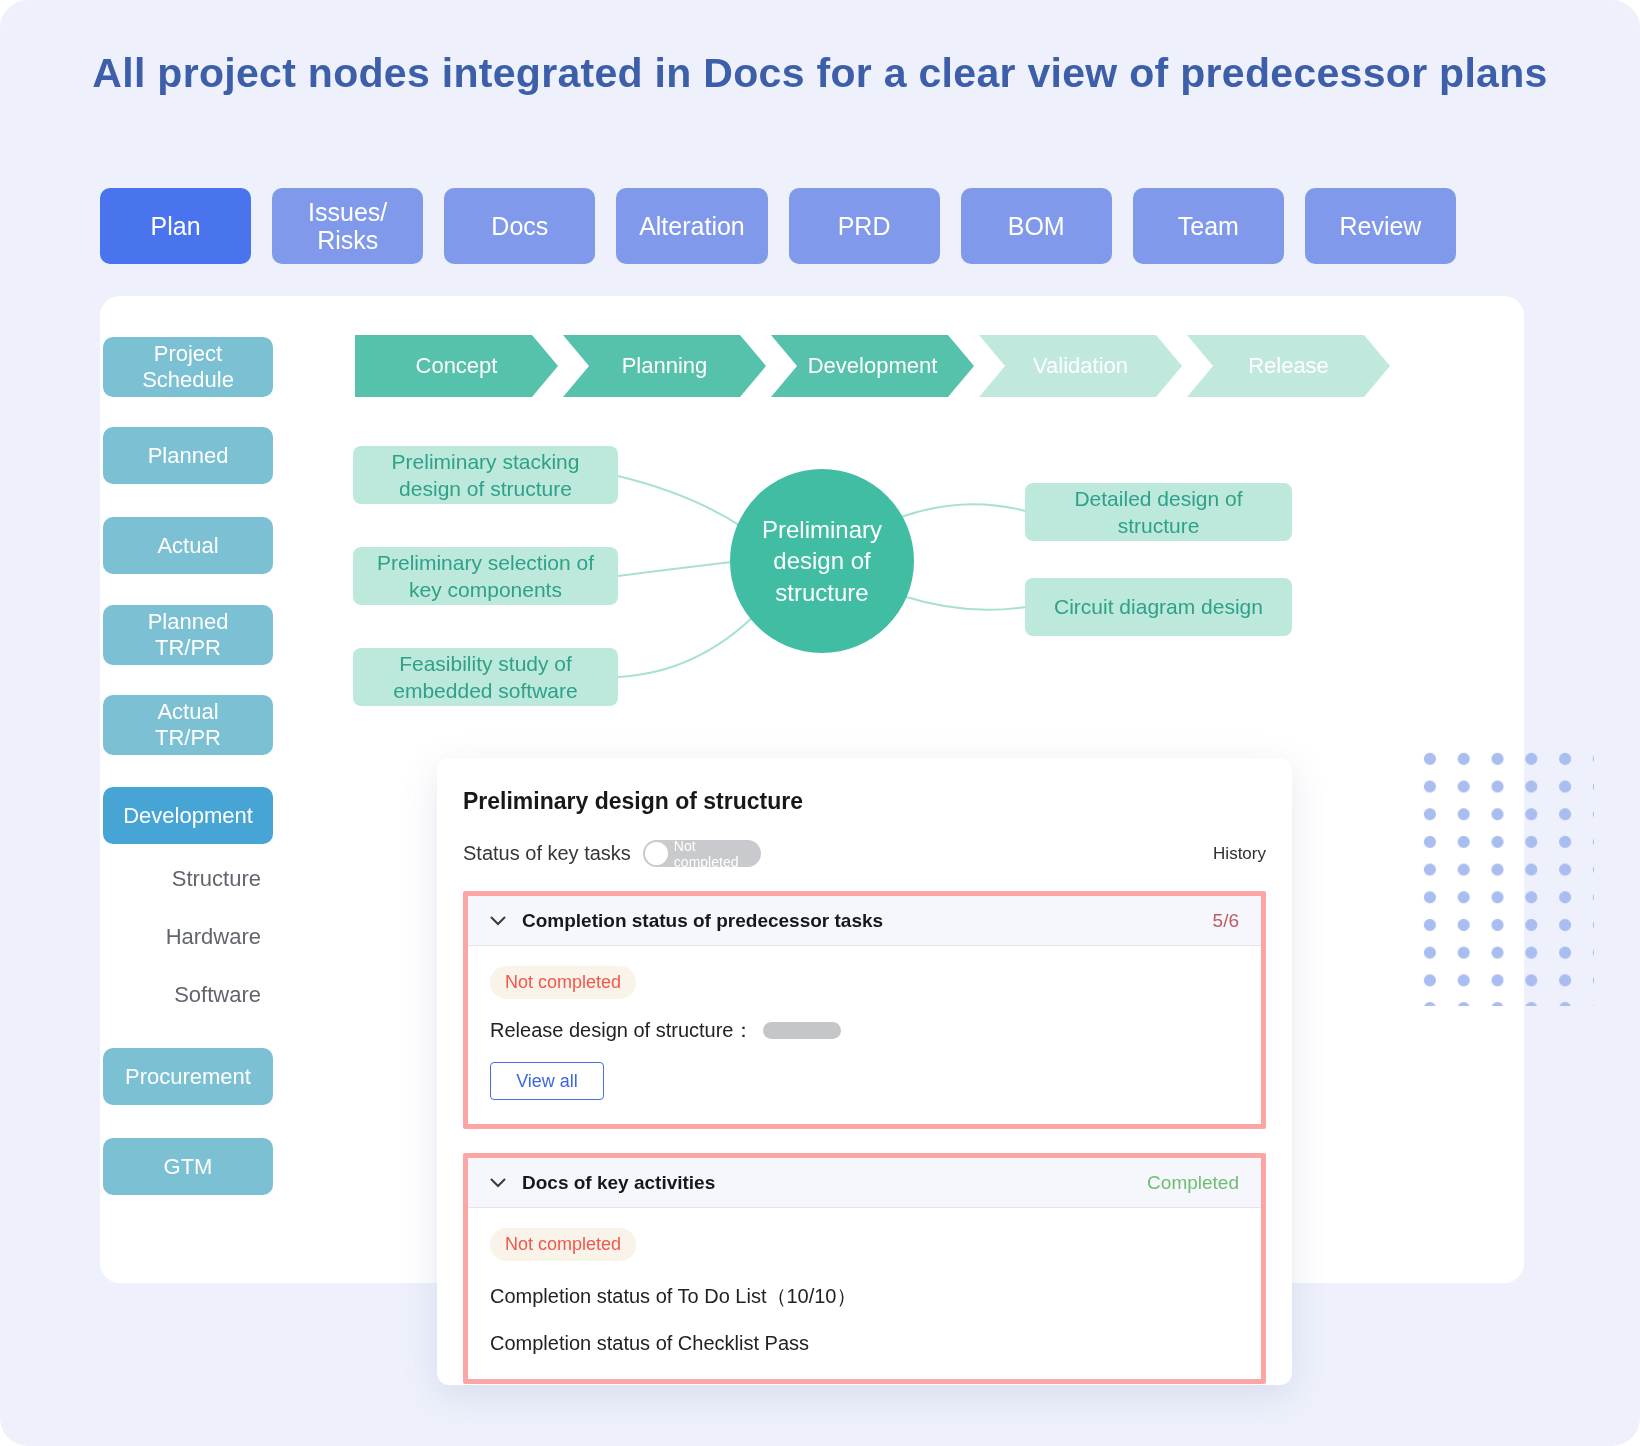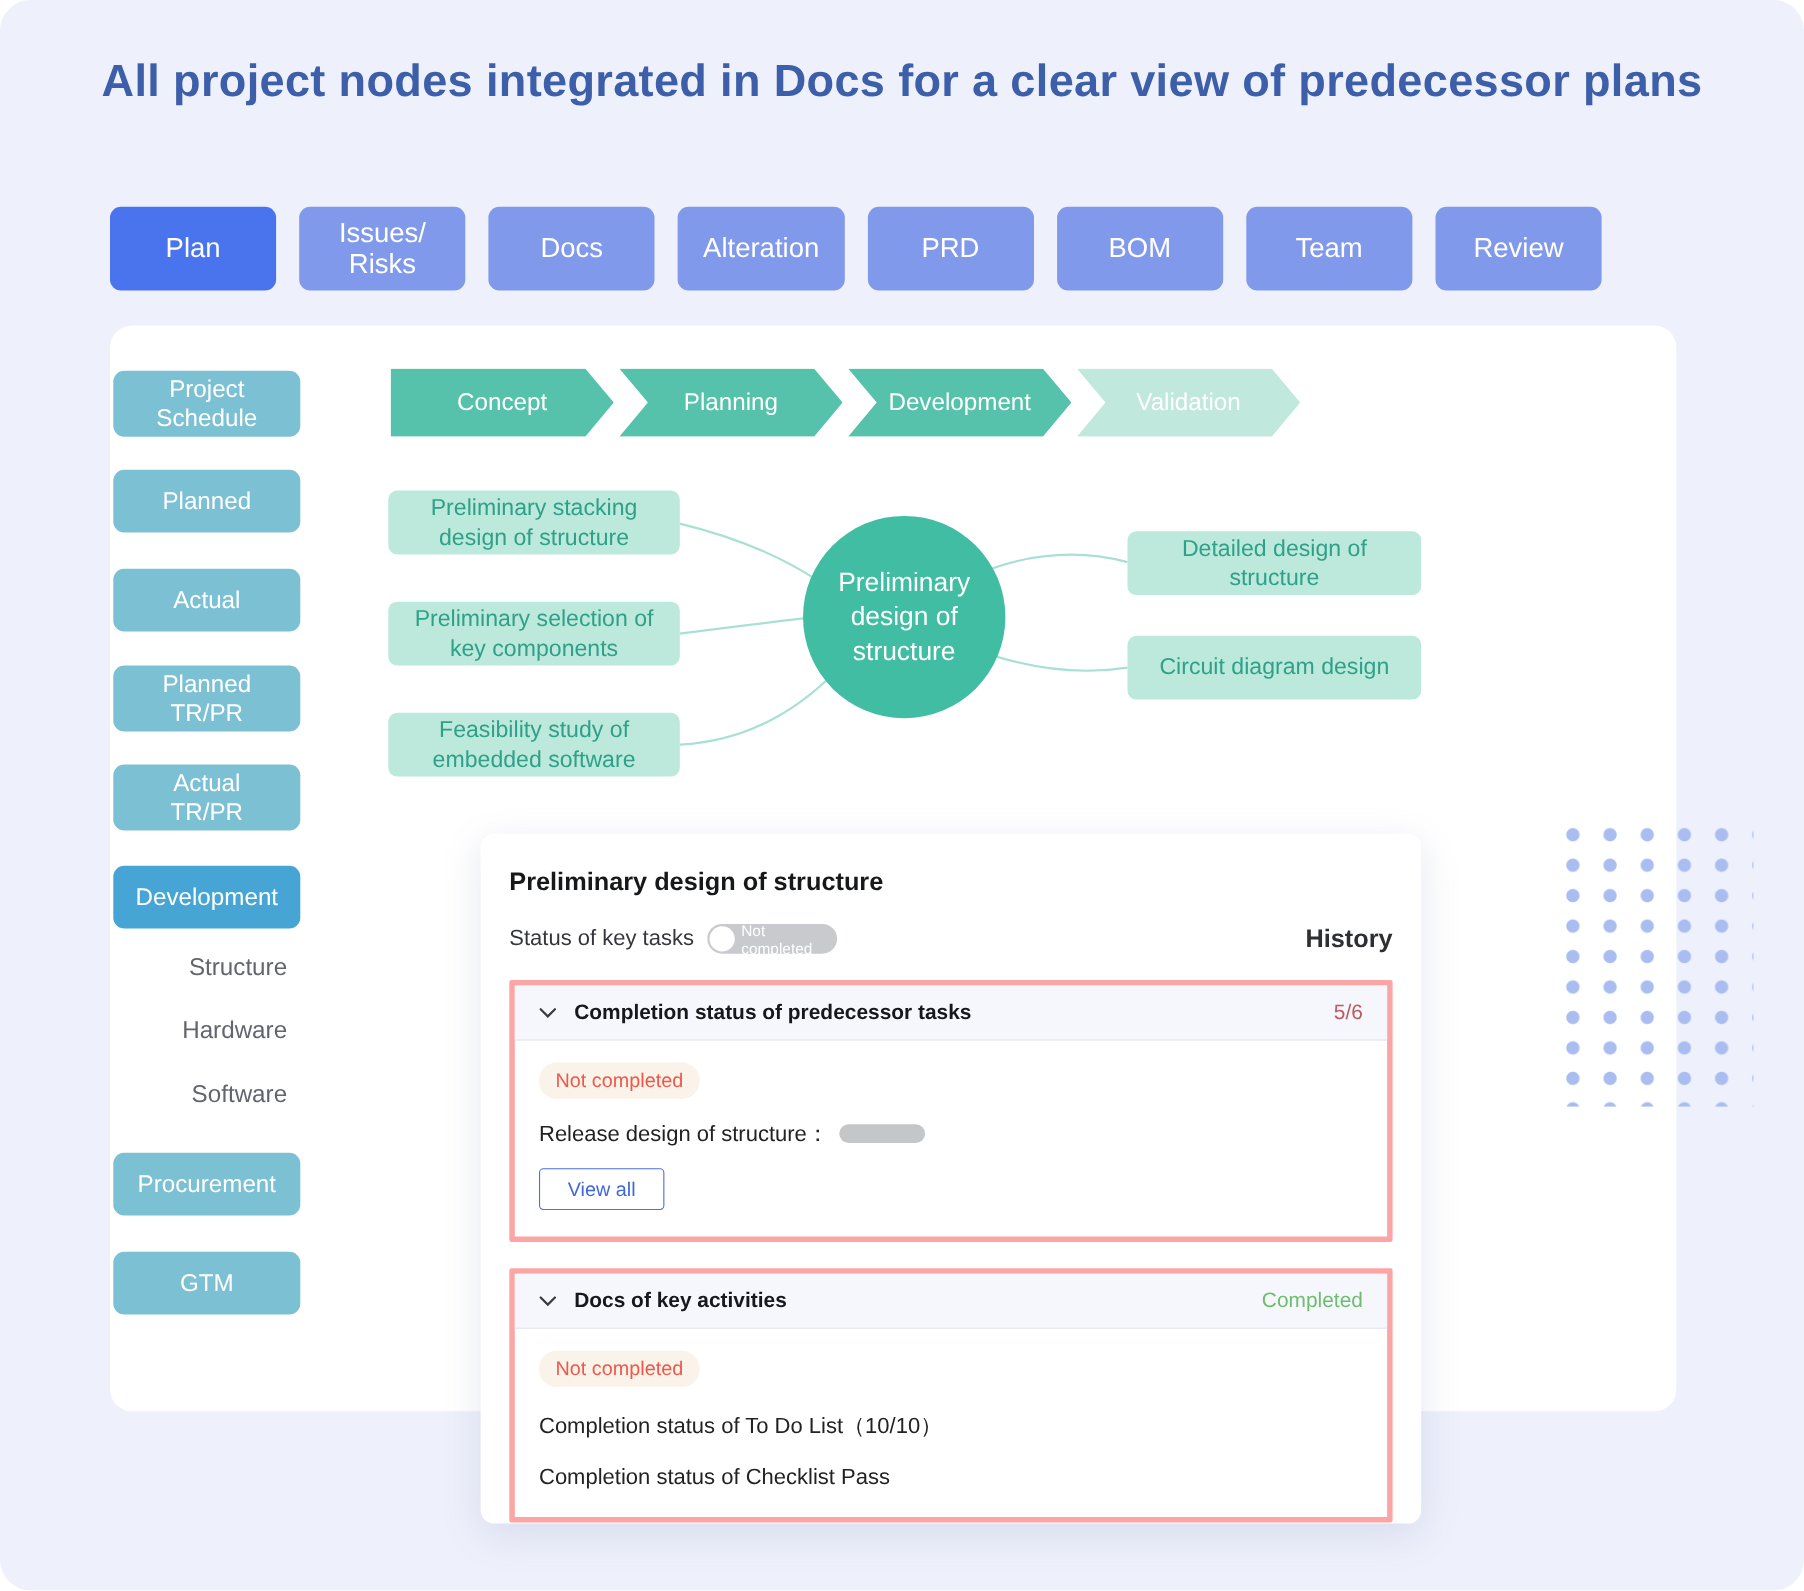--- a/index.html
+++ b/index.html
@@ -48,21 +48,21 @@
 
   .card { position:absolute; left:437px; top:758px; width:855px; height:627px; background:#fff;
     border-radius:12px; box-shadow:0 10px 36px rgba(98,115,170,.16); z-index:5; }
   .card-title { margin:30px 26px 0; font-size:23px; font-weight:700; color:#17181a; }
   .status-row { margin:25px 26px 0; display:flex; align-items:center; }
   .status-label { font-size:20px; color:#35363a; }
   .toggle { margin-left:12px; width:118px; height:27px; border-radius:14px; background:#c9cacd;
     position:relative; display:flex; align-items:center; cursor:pointer; }
   .toggle-knob { position:absolute; left:2px; top:2px; width:23px; height:23px; border-radius:50%; background:#fff; }
   .toggle-label { margin-left:31px; font-size:14px; color:#fff; }
-  .history { margin-left:auto; font-size:23px; color:#2e2f33; cursor:pointer;font-weight:bold; }
+  .history { margin-left:auto; font-size:17px; color:#2e2f33; cursor:pointer; }
 
   .section { margin:24px 26px 0; border:5px solid #fca5a5; border-radius:2px; background:#fff; }
   .section-header { height:50px; background:#f5f7fd; border-bottom:1px solid #e3e5ee;
     display:flex; align-items:center; padding:0 22px; }
   .chev { width:16px; height:10px; flex:0 0 auto; cursor:pointer; }
   .section-title { margin-left:16px; font-size:19px; font-weight:700; color:#17181a; }
   .section-count { margin-left:auto; font-size:19px; color:#bf5a60; }
   .section-status { margin-left:auto; font-size:19px; color:#6fbe70; }
   .section-body { padding:20px 22px 24px; }
   .chip { display:inline-block; background:#faf3e9; color:#f2574a; font-size:18px;
@@ -107,20 +107,21 @@
     <div class="sidebar-sub" style="top:628px;">Hardware</div>
     <div class="sidebar-sub" style="top:686px;">Software</div>
     <div class="sidebar-btn" style="top:752px;height:57px;">Procurement</div>
     <div class="sidebar-btn" style="top:842px;height:57px;">GTM</div>
 
     <div class="phases">
       <div class="phase done first">Concept</div>
       <div class="phase done next">Planning</div>
       <div class="phase done next">Development</div>
       <div class="phase upcoming next">Validation</div>
+      <div class="phase upcoming next">Release</div>
     </div>
 
     <svg class="mm-svg" width="1424" height="987" viewBox="0 0 1424 987">
       <path d="M 518 180 Q 592 198 642 231" stroke="#a8e0d4" stroke-width="2" fill="none"></path>
       <path d="M 518 280 Q 580 272 632 266" stroke="#a8e0d4" stroke-width="2" fill="none"></path>
       <path d="M 518 381 C 575 378 622 352 658 316" stroke="#a8e0d4" stroke-width="2" fill="none"></path>
       <path d="M 801 221 Q 864 199 925 215" stroke="#a8e0d4" stroke-width="2" fill="none"></path>
       <path d="M 803 300 Q 866 320 925 311" stroke="#a8e0d4" stroke-width="2" fill="none"></path>
     </svg>
 

